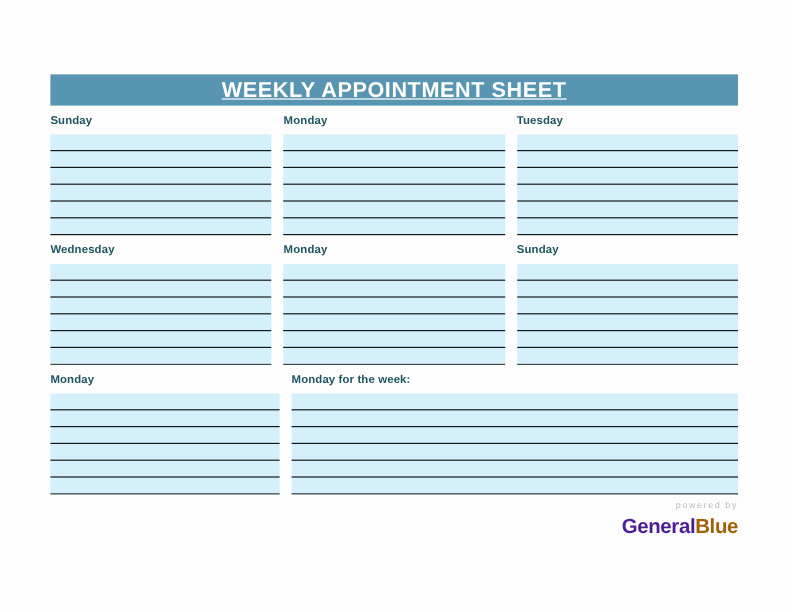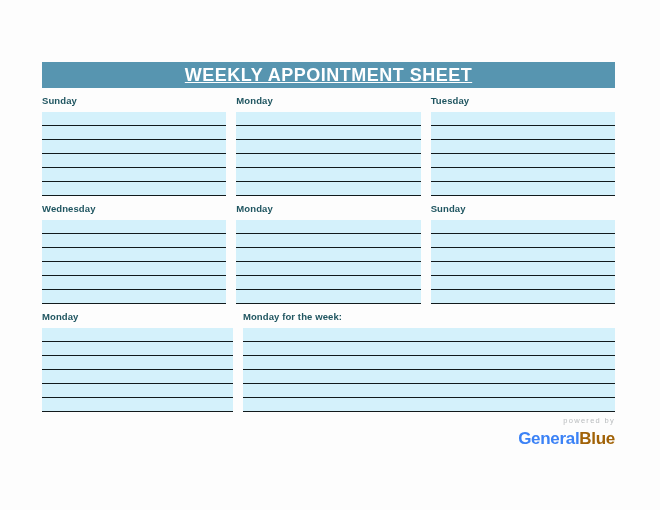--- a/index.html
+++ b/index.html
@@ -82,21 +82,21 @@
     color: #b9bcbe;
     letter-spacing: 1.3px;
     margin-bottom: 4px;
   }
   .brand {
     font-size: 17px;
     font-weight: bold;
     letter-spacing: -0.3px;
   }
   .brand .general {
-    color: #3b82f6;
+    color: #4c1d95;
   }
   .brand .blue {
     color: #a16207;
   }
 </style>
 </head>
 <body>
 
 <div class="sheet">
 

